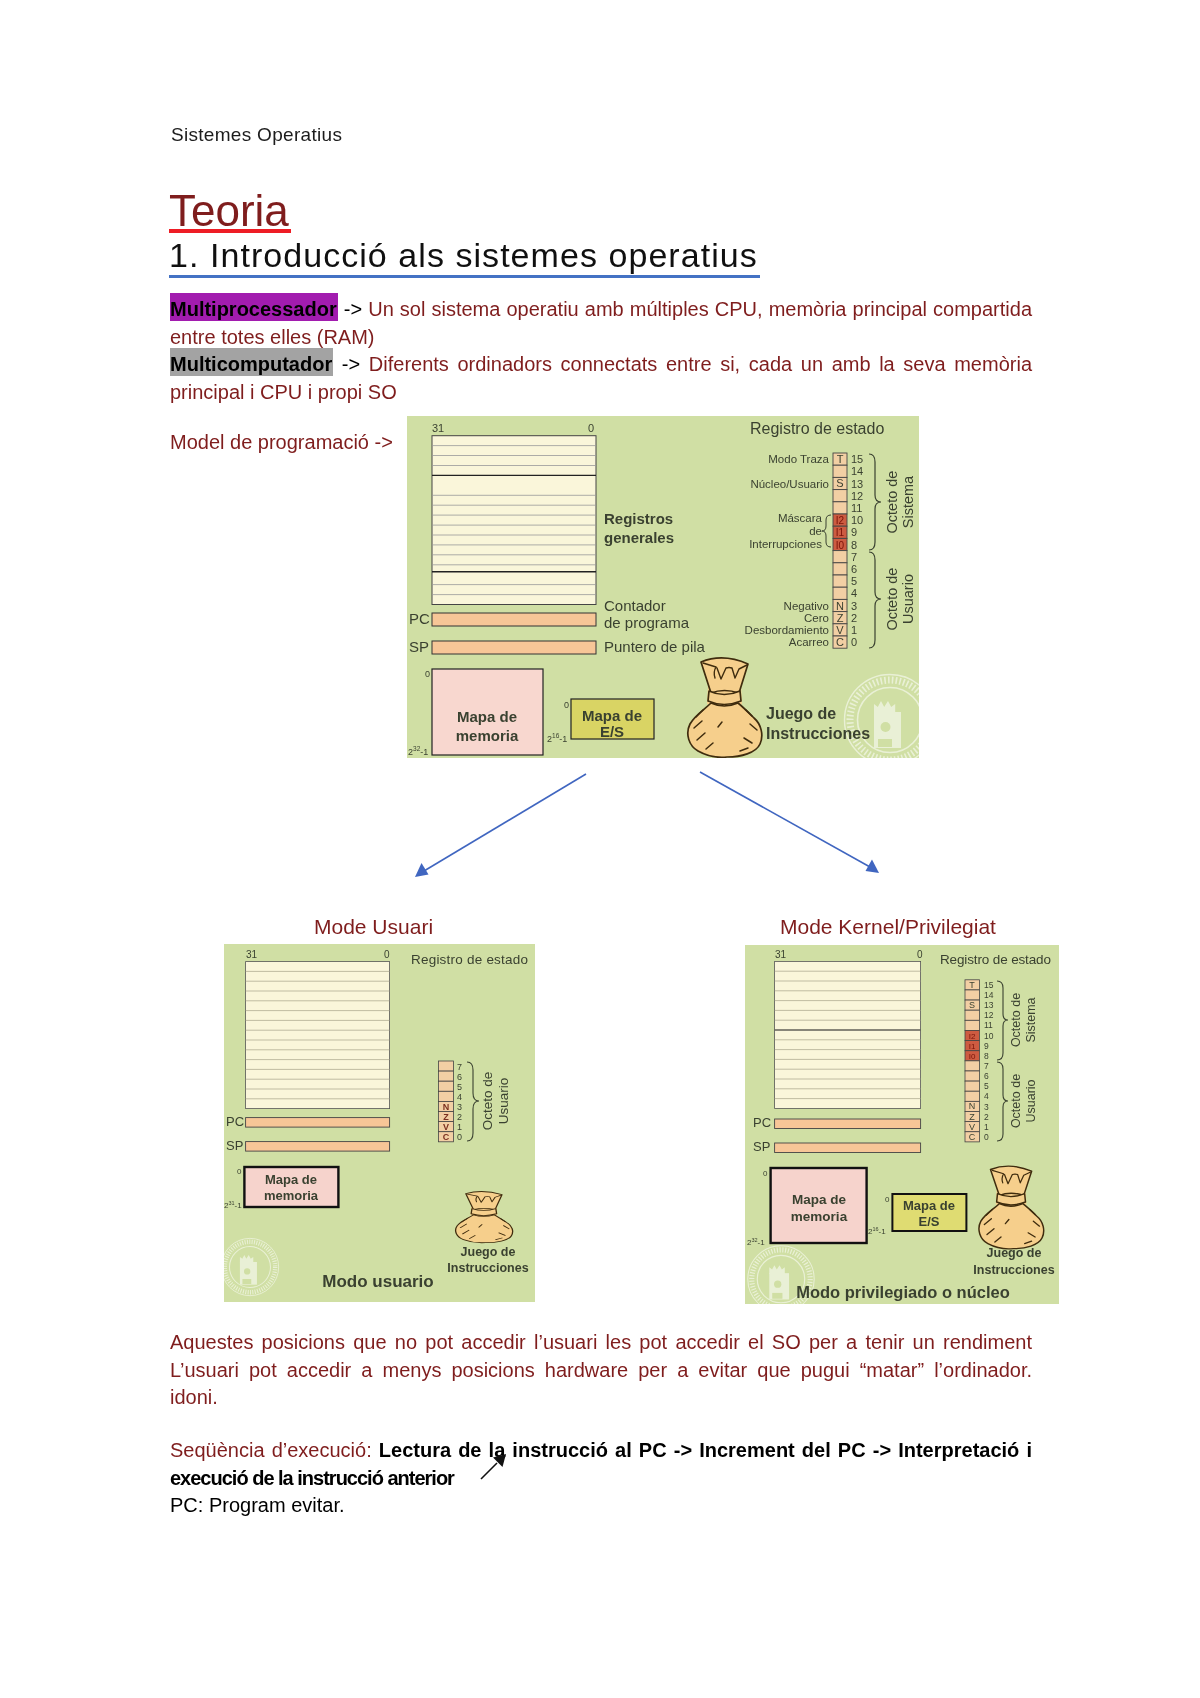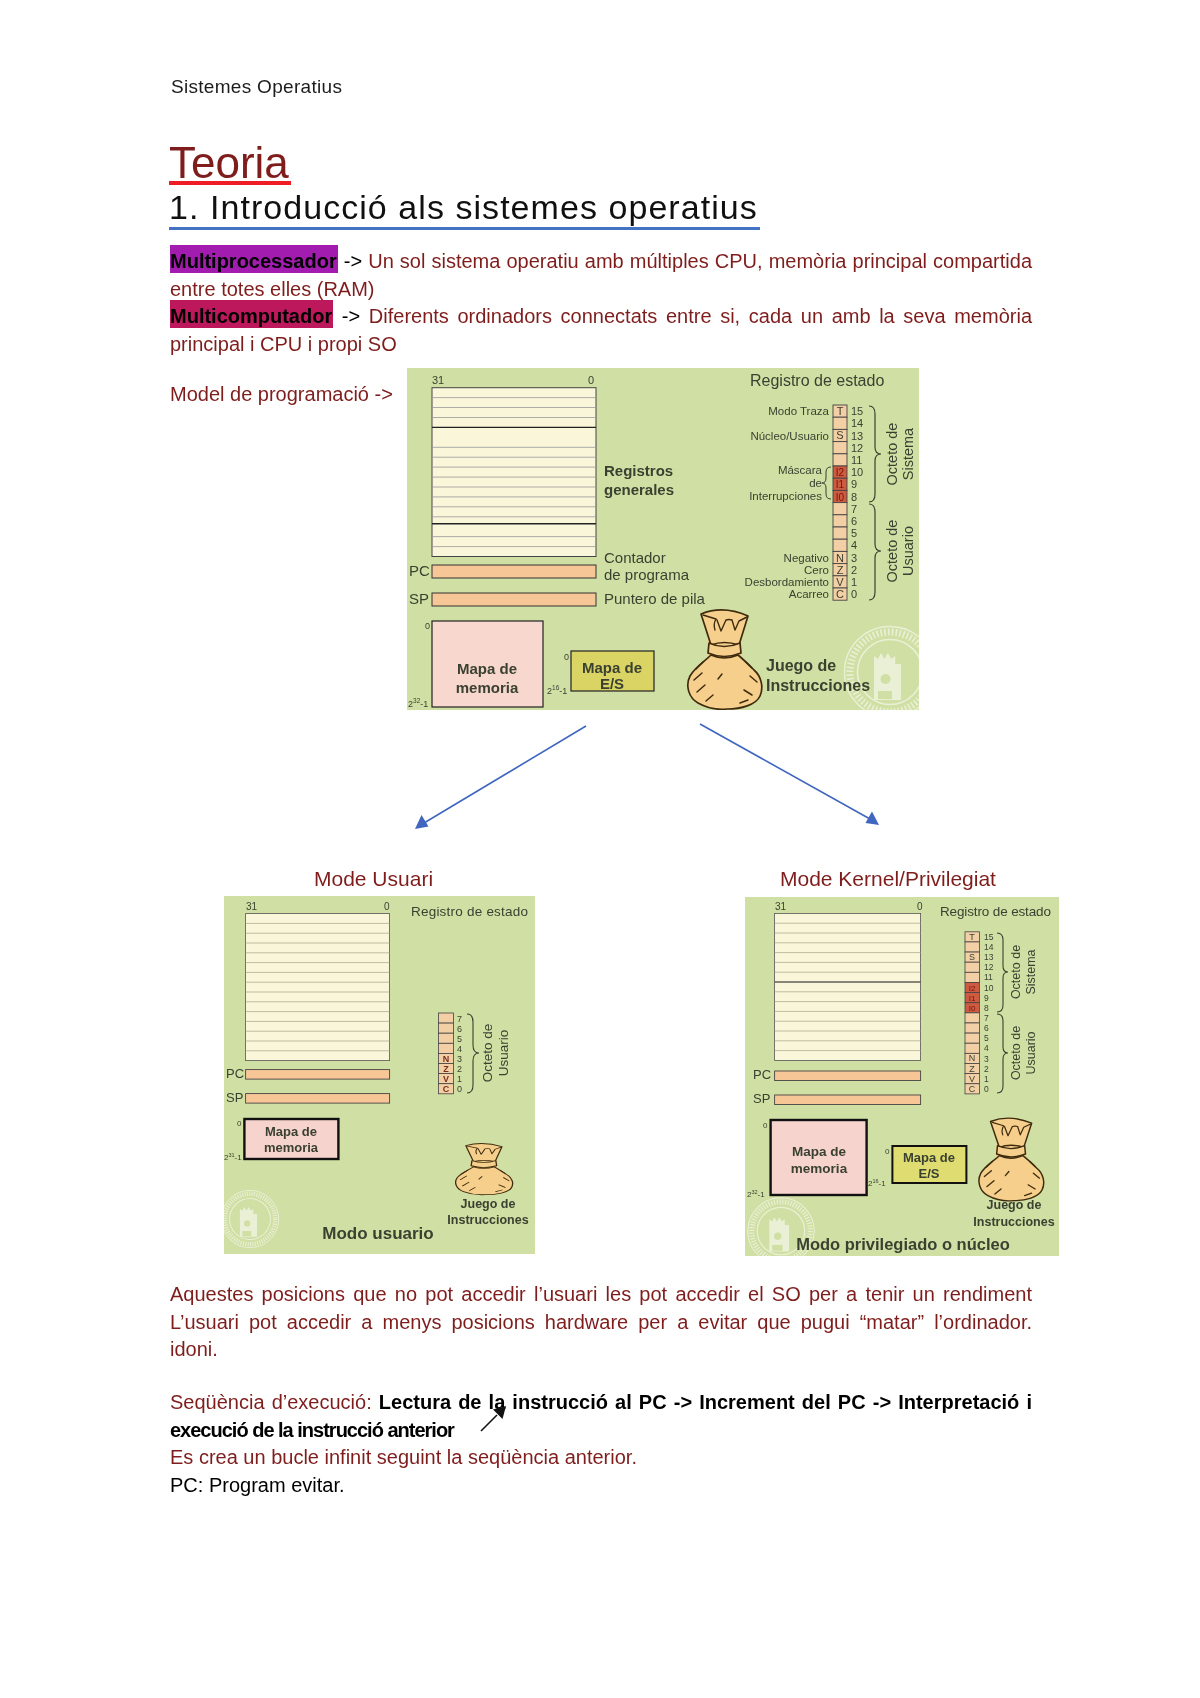--- a/index.html
+++ b/index.html
@@ -1,39 +1,39 @@
 <!DOCTYPE html>
 <html><head>
 <meta charset="utf-8">
 <style>
   html,body{margin:0;padding:0;}
   body{width:1200px;height:1698px;background:#ffffff;position:relative;
        font-family:"Liberation Sans",sans-serif;overflow:hidden;}
-  .abs{position:absolute;}
+  .abs{position:absolute;margin-top:48px;}
   .blue{color:#7f1d1d;}
   .jline{width:862px;text-align:justify;text-align-last:justify;white-space:nowrap;}
   svg text{font-family:"Liberation Sans",sans-serif;}
 </style>
 </head>
 <body>
 
 <div class="abs" style="left:171px;top:76px;font-size:19px;letter-spacing:0.3px;color:#1c1c1c;">Sistemes Operatius</div>
 
 <div class="abs" style="left:169px;top:138px;font-size:44px;color:#7f1d1d;">Teoria</div>
 
 <div class="abs" style="left:169px;top:181px;width:122px;height:4px;background:#ee1c25;"></div>
 
 <div class="abs" style="left:169px;top:188px;font-size:34px;letter-spacing:1.05px;color:#101010;">1. Introducció als sistemes operatius</div>
 
 <div class="abs" style="left:169px;top:227px;width:591px;height:3px;background:#4472c4;"></div>
 
 <div class="abs" style="left:170px;top:248px;font-size:20px;line-height:27.5px;width:862px;">
   <div class="jline"><span style="background:#a21caf;font-weight:bold;color:#000;padding:5px 1px 1px 0;">Multiprocessador</span><span style="color:#000;"> -&gt; </span><span class="blue">Un sol sistema operatiu amb múltiples CPU, memòria principal compartida</span></div>
   <div class="blue">entre totes elles (RAM)</div>
-  <div class="jline"><span style="background:#be185d;font-weight:bold;color:#000;padding:5px 1px 1px 0;">Multicomputador</span><span style="color:#000;"> -&gt; </span><span class="blue">Diferents ordinadors connectats entre si, cada un amb la seva memòria</span></div>
+  <div class="jline"><span style="background:#a3a3a3;font-weight:bold;color:#000;padding:5px 1px 1px 0;">Multicomputador</span><span style="color:#000;"> -&gt; </span><span class="blue">Diferents ordinadors connectats entre si, cada un amb la seva memòria</span></div>
   <div class="blue">principal i CPU i propi SO</div>
 </div>
 
 <div class="abs blue" style="left:170px;top:383px;font-size:20px;">Model de programació -&gt;</div>
 
 <div class="abs" style="left:407px;top:368px;width:512px;height:342px;">
 <svg width="512" height="342" viewBox="0 0 512 342">
 
   <rect x="0" y="0" width="512" height="342" fill="#d0dfa4"></rect>
 
@@ -430,21 +430,20 @@
 
 <div class="abs blue" style="left:170px;top:1281px;font-size:20px;line-height:27.5px;width:862px;">
   <div class="jline">Aquestes posicions que no pot accedir l’usuari les pot accedir el SO per a tenir un rendiment</div>
   <div class="jline">L’usuari pot accedir a menys posicions hardware per a evitar que pugui “matar” l’ordinador.</div>
   <div>idoni.</div>
 </div>
 
 <div class="abs" style="left:170px;top:1389px;font-size:20px;line-height:27.5px;width:862px;color:#000;">
   <div class="jline"><span class="blue">Seqüència d’execució: </span><b>Lectura de la instrucció al PC -&gt; Increment del PC -&gt; Interpretació i</b></div>
   <div style="letter-spacing:-1px;"><b>execució de la instrucció anterior</b></div>
-  <div class="blue">Es crea un bucle infinit seguint la seqüència anterior.</div>
   <div>PC: Program evitar.</div>
 </div>
 
 <div class="abs" style="left:475px;top:1400px;width:40px;height:40px;">
 <svg width="40" height="40" viewBox="0 0 40 40">
   <line x1="6" y1="31" x2="22" y2="15" stroke="#111" stroke-width="1.6"></line>
   <path d="M31 6 l-13 3.5 9.5 9.5 z" fill="#111"></path>
 </svg>
 </div>
 

